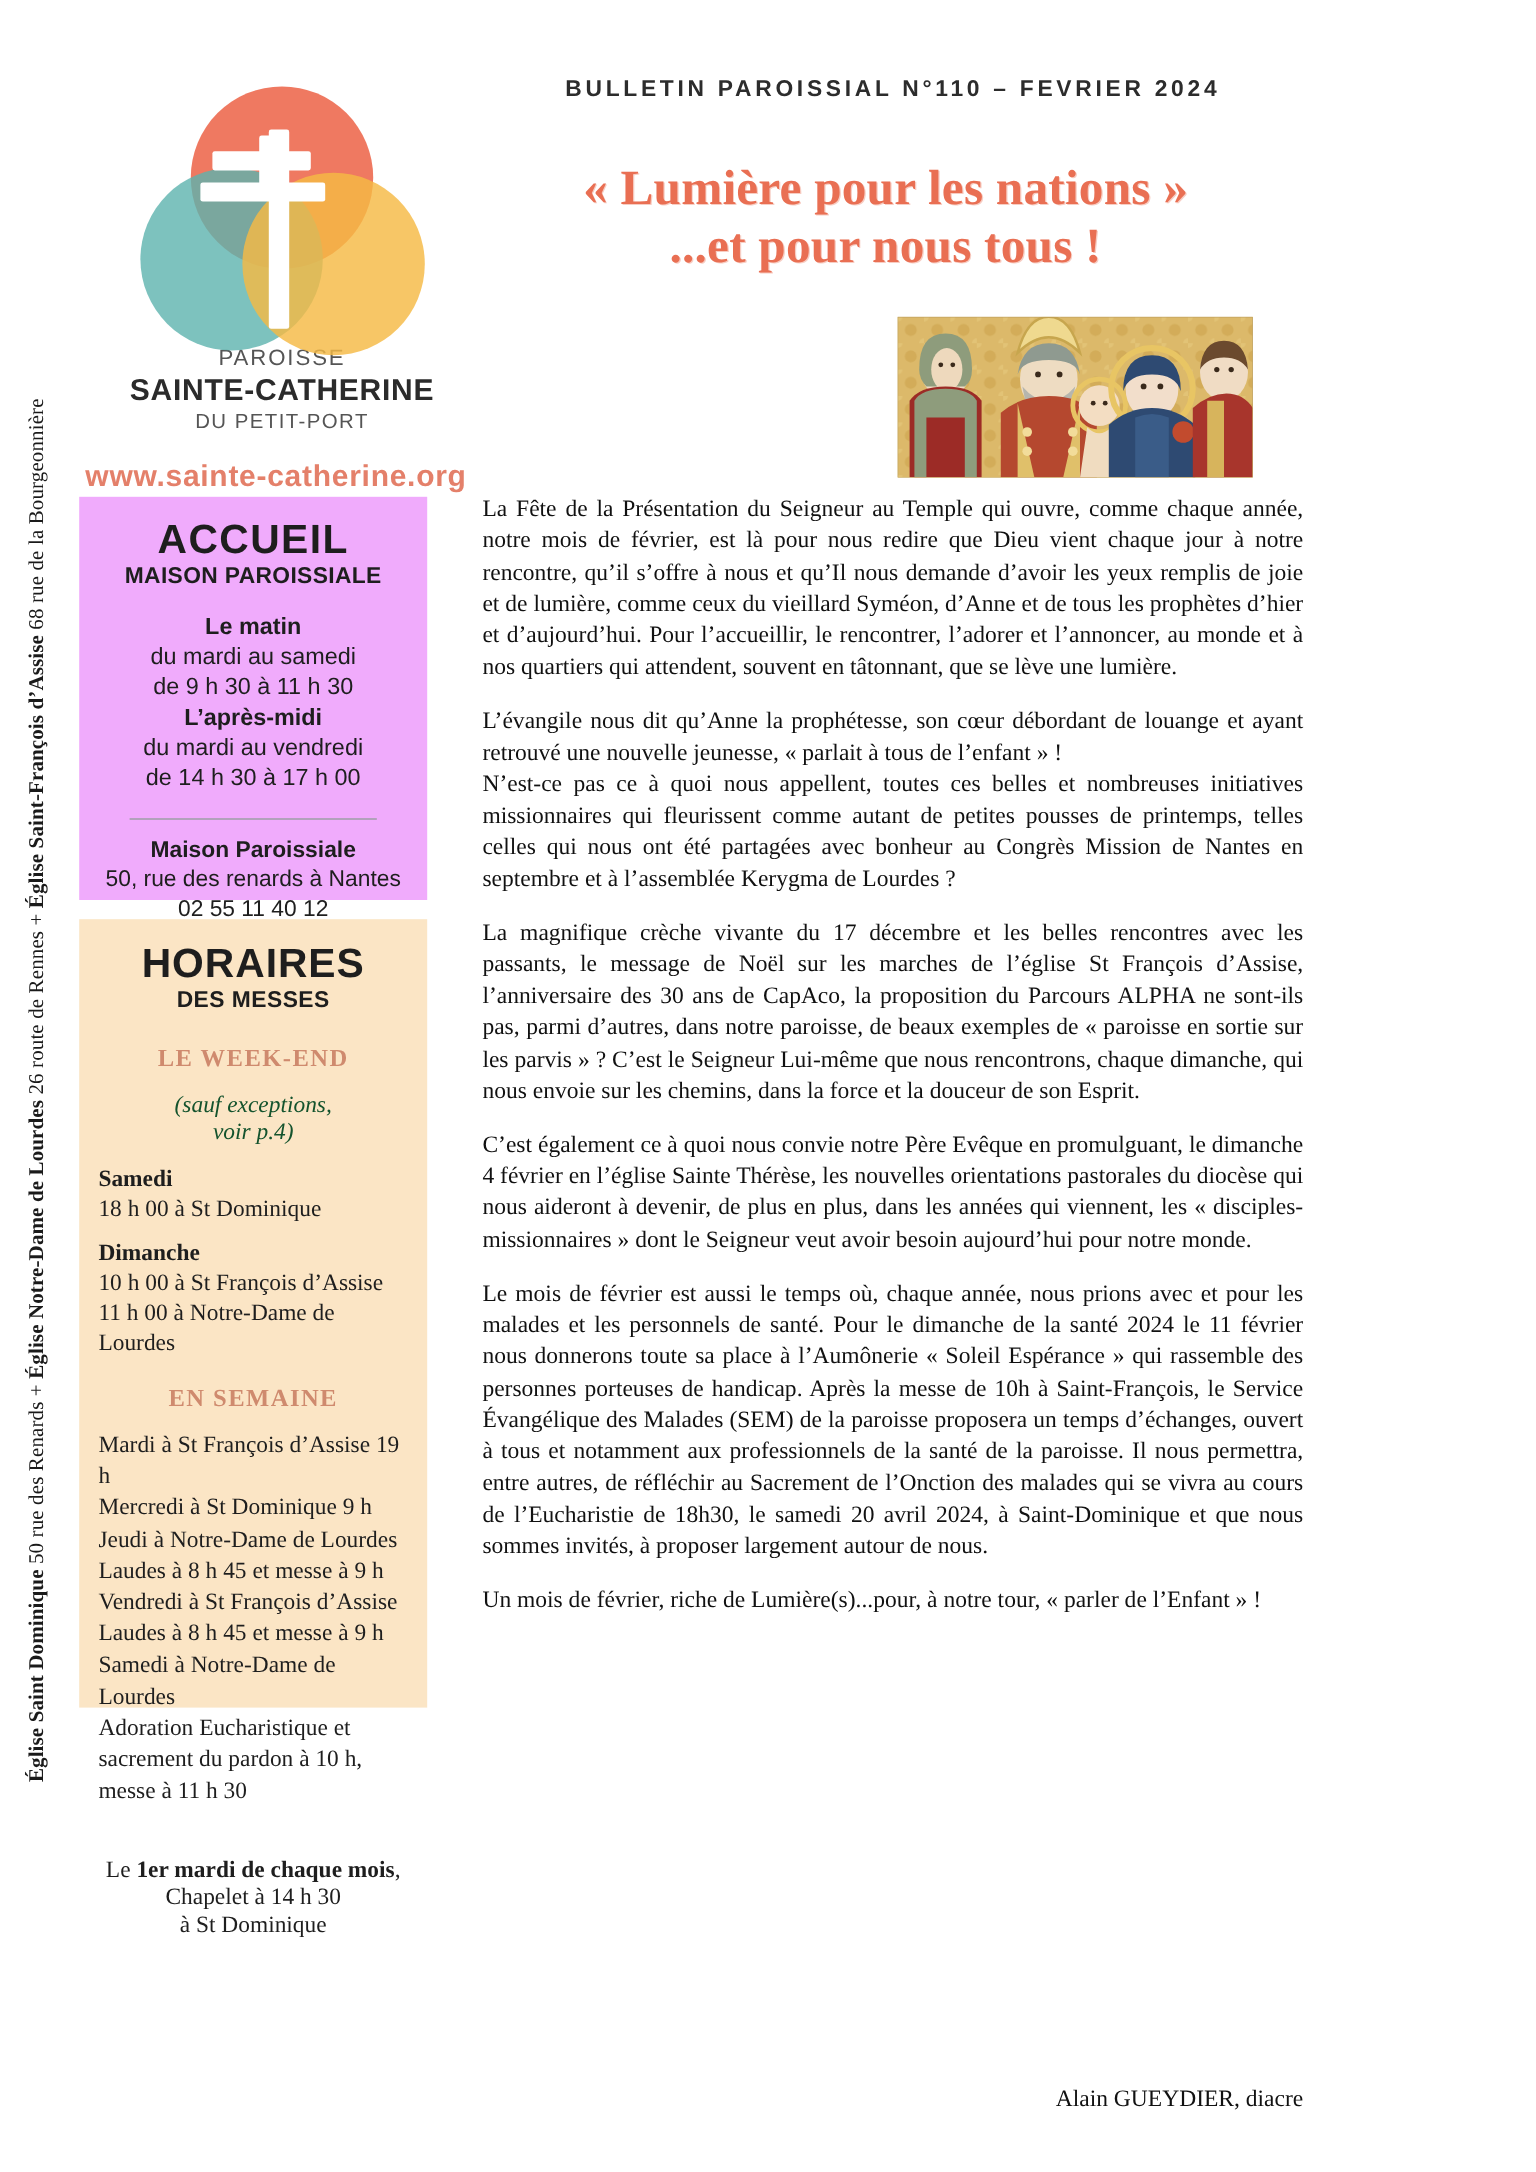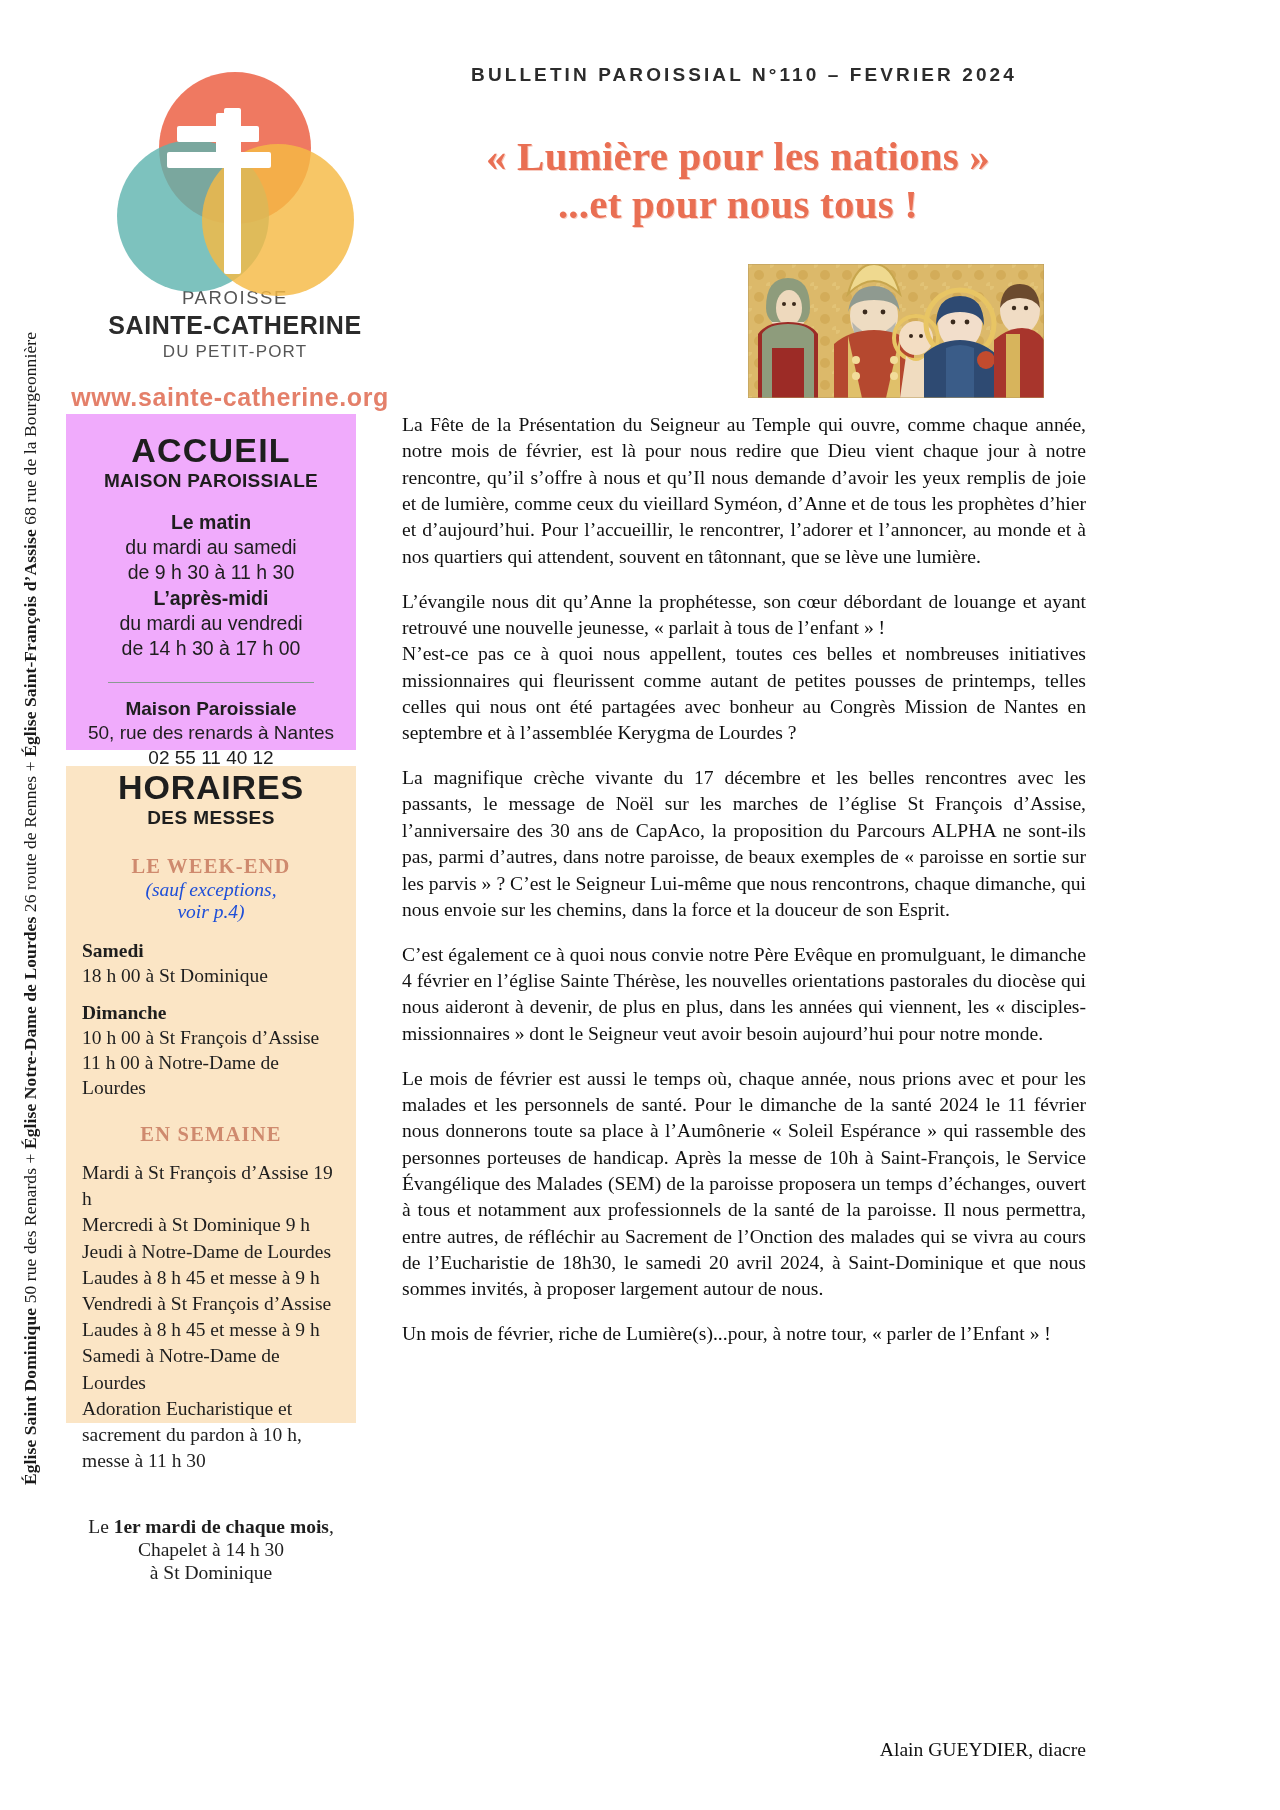--- a/index.html
+++ b/index.html
@@ -98,36 +98,36 @@
   .acc-body .bb { font-weight: bold; }
   .acc-hr { width: 206px; height: 1px; background: #8a9a92; margin: 20px auto 14px auto; }
   .acc-contact { font-size: 19px; line-height: 1.30; }
   .acc-contact .bb { font-weight: bold; }
 
   
   .box-horaires {
     position: absolute;
     left: 66px; top: 766px; width: 290px; height: 657px;
     background: #fbe5c5;
-    padding: 4px 12px 0 12px;
+    padding: 20px 12px 0 12px;
     font-family: "Liberation Sans", sans-serif;
     color: #1e1e1e;
   }
   .hor-title { font-size: 34px; font-weight: bold; letter-spacing: .8px; text-align: center; line-height: 1.05; }
   .hor-sub   { font-size: 19px; font-weight: bold; letter-spacing: .4px; text-align: center; margin-top: 1px; }
   .hor-sect-title {
     text-align: center; margin-top: 26px;
     font-family: Liberation Serif, serif;
     font-size: 20.5px; font-weight: bold; letter-spacing: 1.2px;
     color: #cf8a6e;
   }
   .hor-except {
     text-align: center; font-style: italic;
     font-family: "Liberation Serif", serif;
-    font-size: 19.5px; line-height: 1.14; color: #1d4ed8; margin-top: 1px;
+    font-size: 19.5px; line-height: 1.14; color: #14532d; margin-top: 17px;
   }
   .hor-list {
     font-family: "Liberation Serif", serif;
     font-size: 19.5px; line-height: 1.28; margin-top: 16px; padding-left: 4px;
   }
   .hor-list .day { font-weight: bold; }
   .hor-gap { height: 12px; }
   .hor-sect-title2 {
     text-align: center; margin-top: 22px;
     font-family: "Liberation Serif", serif;

